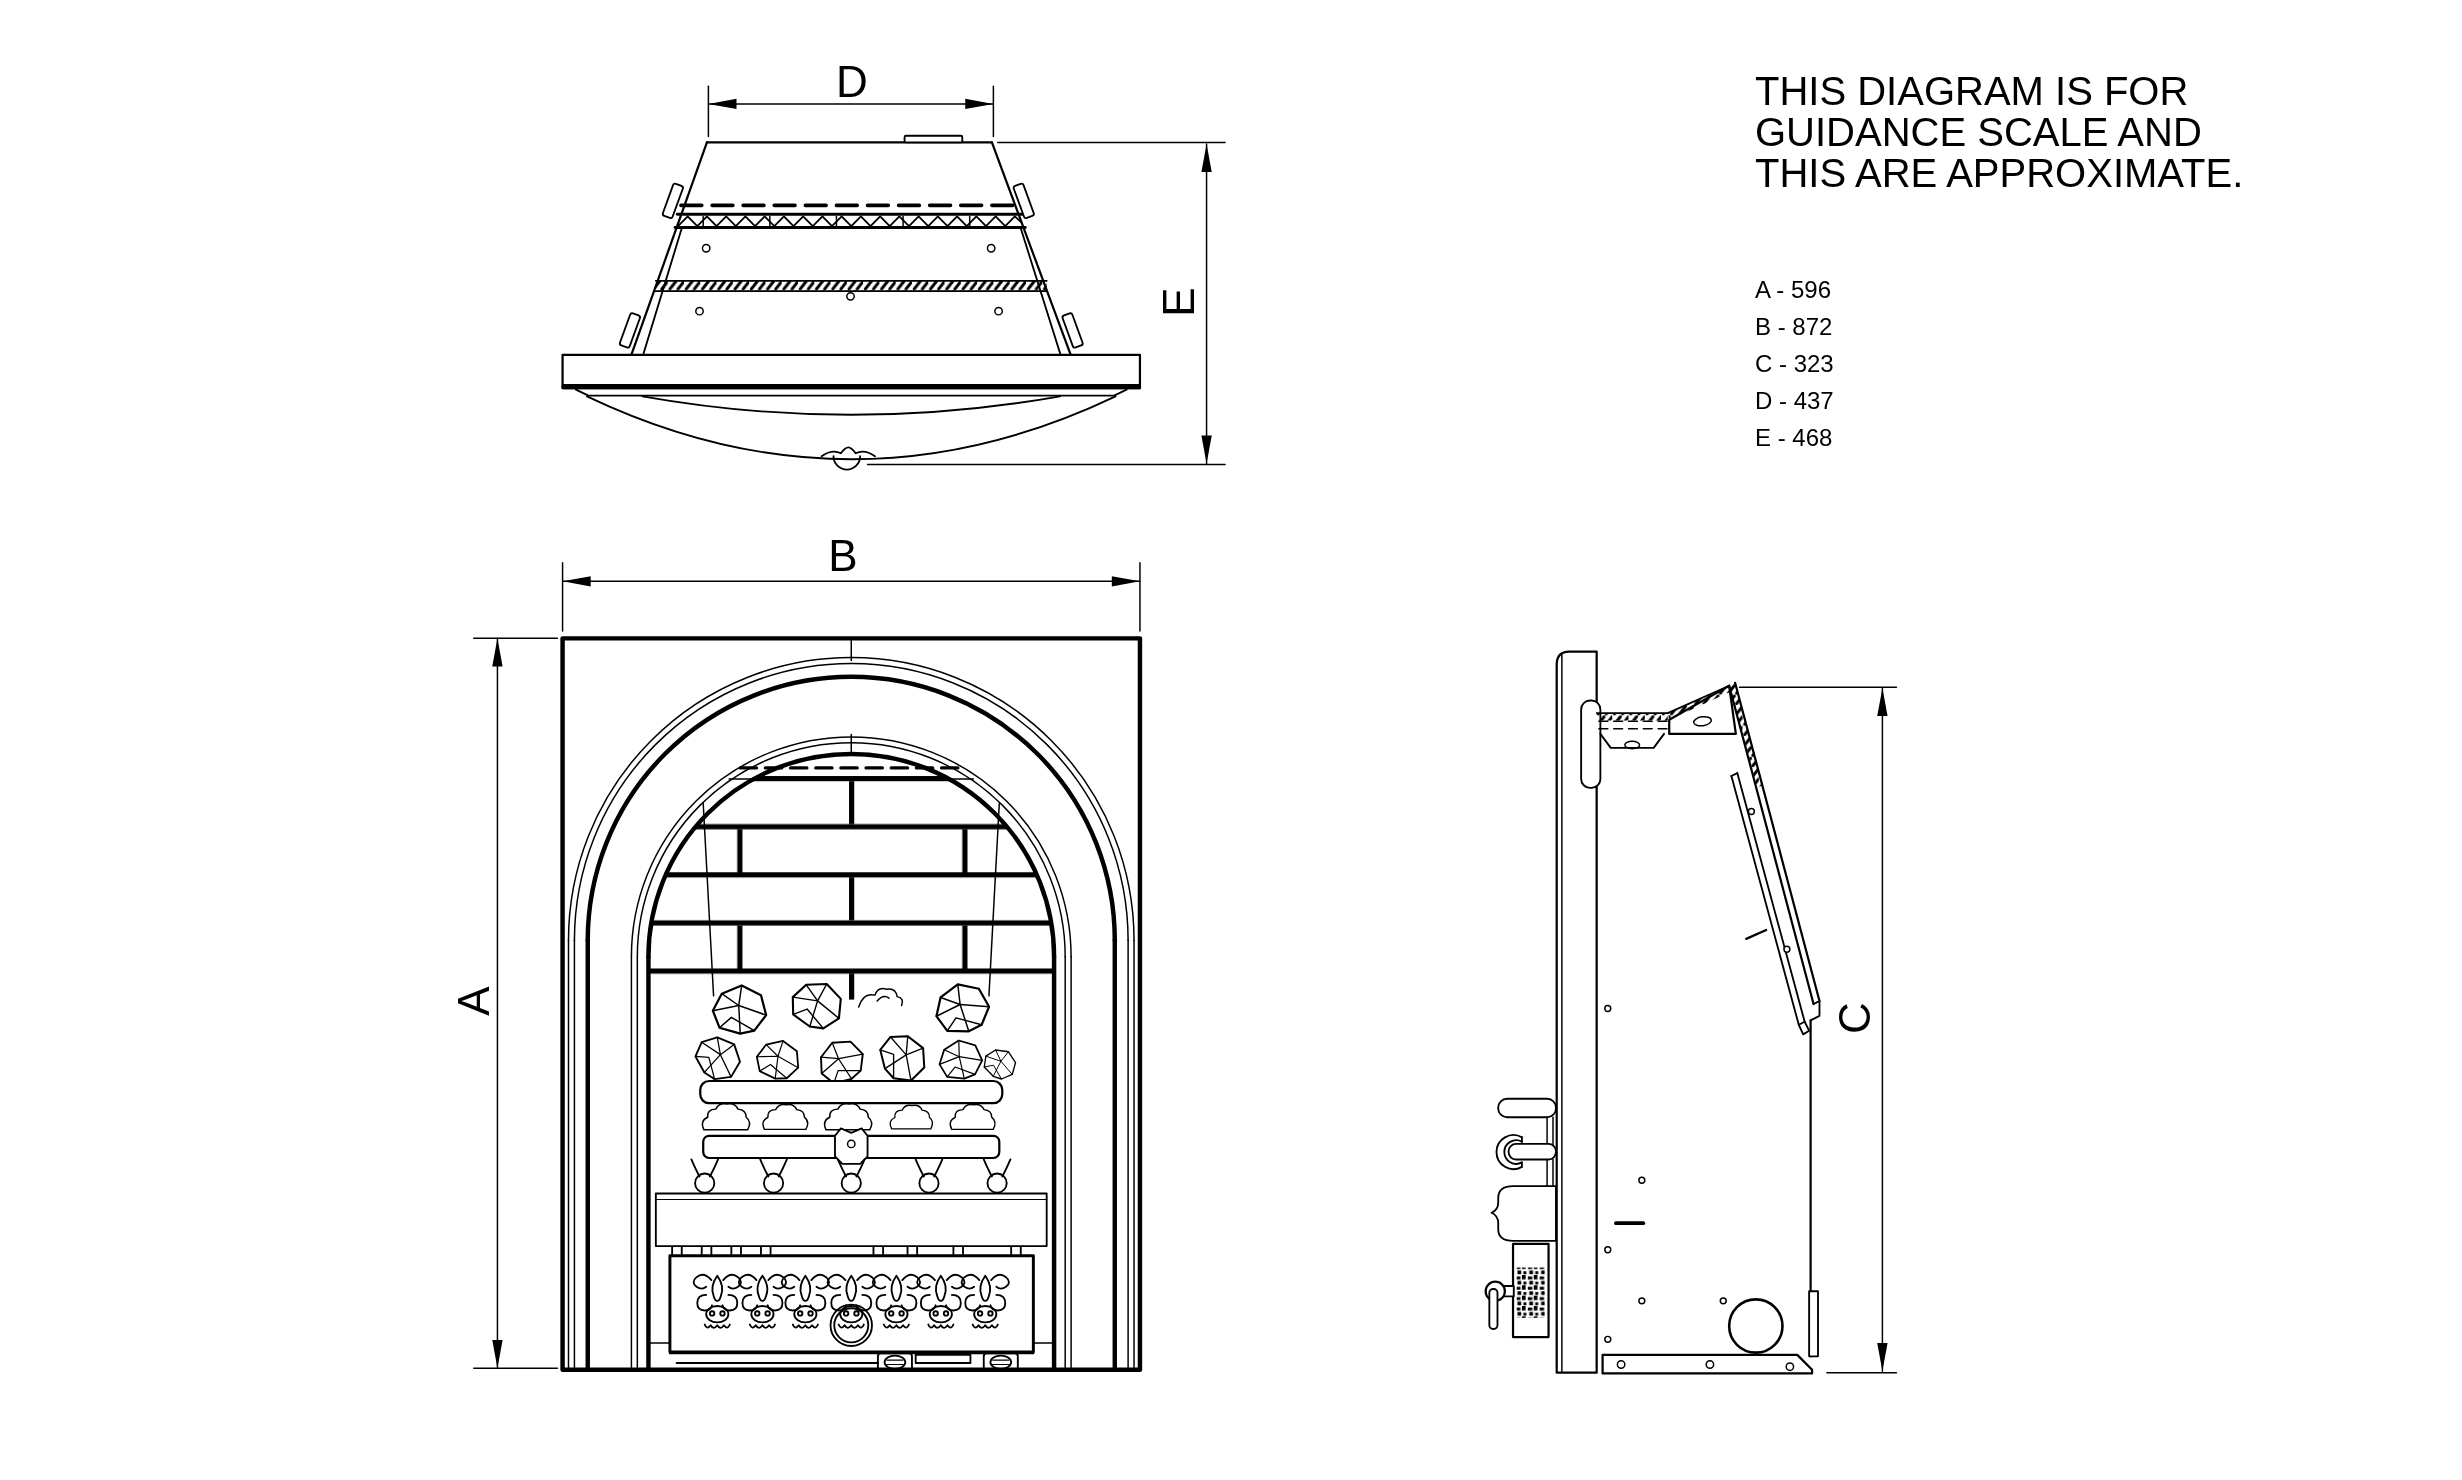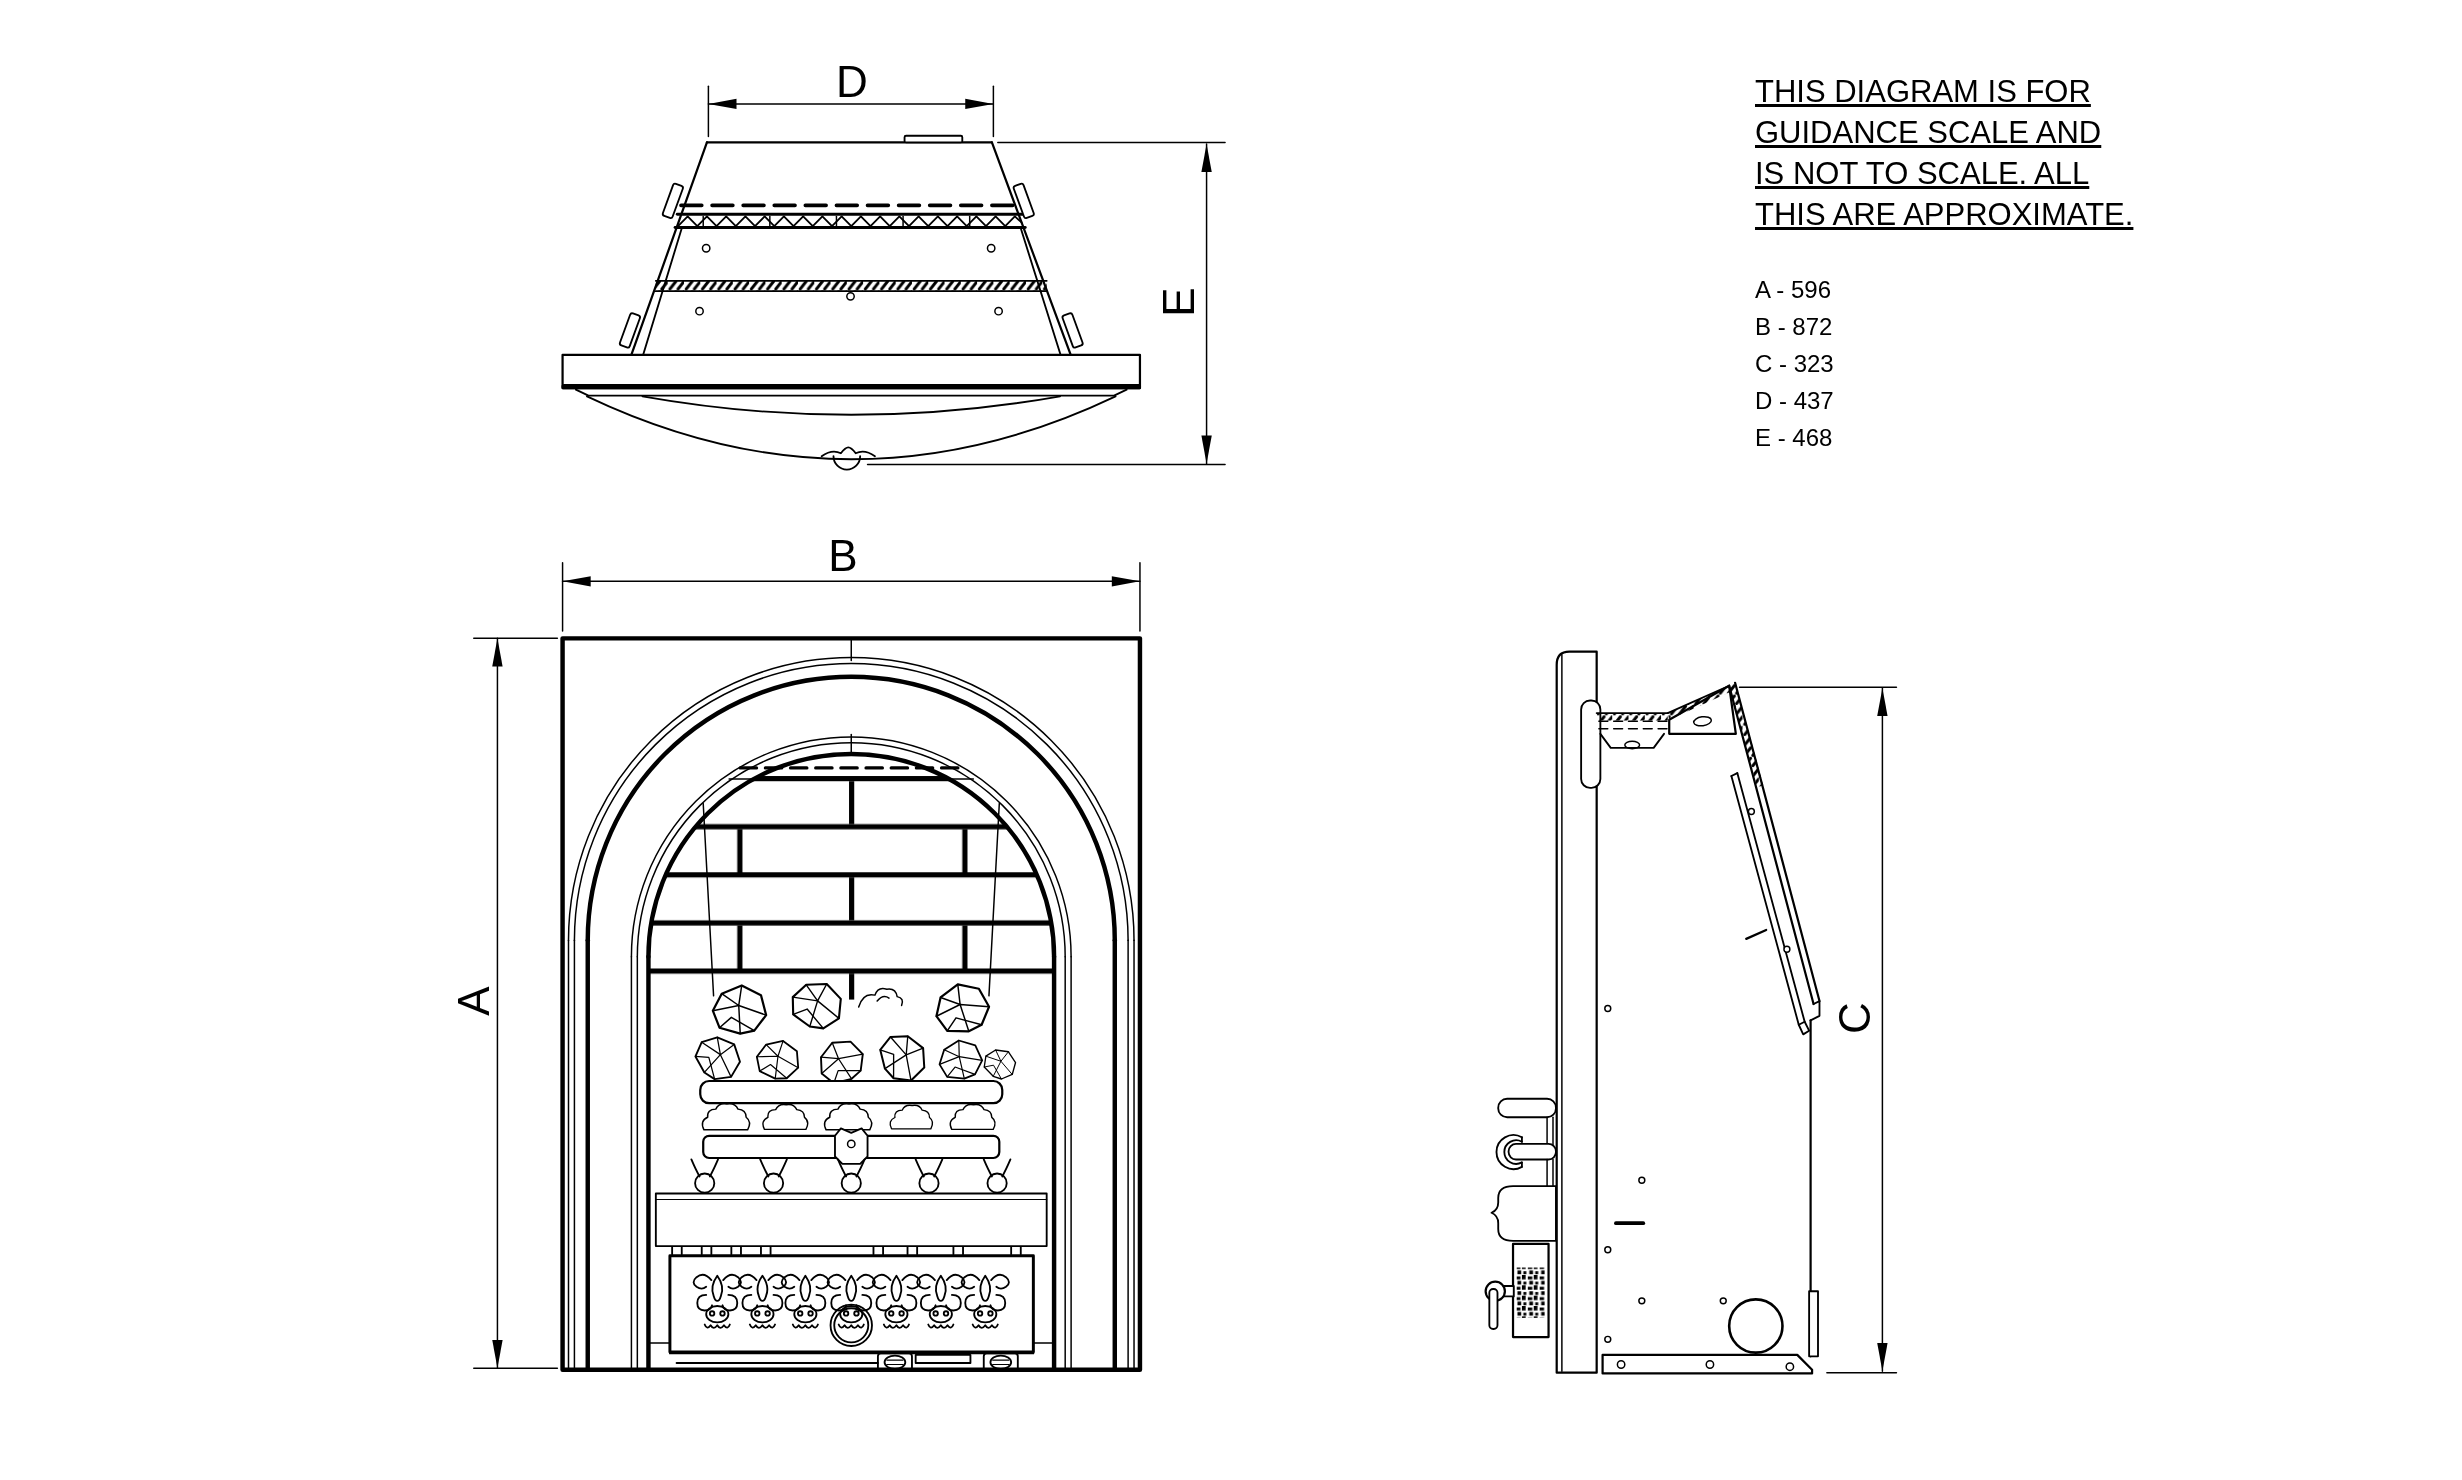--- a/index.html
+++ b/index.html
@@ -1,19 +1,19 @@
 <!DOCTYPE html>
 <html style="font-size:12px"><head>
 <meta charset="utf-8">
 <style>
   html,body{margin:0;padding:0;background:#ffffff;}
   .canvas{position:relative;width:2462px;height:1481px;background:#ffffff;overflow:hidden;
           font-family:"Liberation Sans",sans-serif;color:#000;}
   .canvas svg{position:absolute;left:0;top:0;}
-  .note{position:absolute;left:1755px;top:71px;font-size:31px;line-height:41px;white-space:nowrap;text-decoration:underline;}
+  .note{position:absolute;left:1755px;top:71px;font-size:40px;line-height:41px;white-space:nowrap;}
   .sizes{position:absolute;left:1755px;top:271px;font-size:24px;line-height:37px;white-space:nowrap;}
   .dimlabel{position:absolute;font-size:44px;transform:translate(-50%,-50%);white-space:nowrap;}
   .dimlabel.rot{transform:translate(-50%,-50%) rotate(-90deg);}
 </style>
 </head>
 <body>
 
 <div class="canvas">
 
 <svg viewBox="0 0 3326 2000" width="2462" height="1481" fill="none" stroke="#000" stroke-linecap="round" stroke-linejoin="round">
@@ -360,21 +360,20 @@
     <line x1="2468" y1="1854" x2="2562" y2="1854"></line>
     <line x1="2543" y1="929" x2="2543" y2="1852"></line>
     <polygon points="2543,929 2536,967 2550,967" fill="#000" stroke="none"></polygon>
     <polygon points="2543,1852 2536,1814 2550,1814" fill="#000" stroke="none"></polygon>
   </g>
 </svg>
 
   <div class="note">
     <div>THIS DIAGRAM IS FOR</div>
     <div>GUIDANCE SCALE AND</div>
-    <div>IS NOT TO SCALE. ALL</div>
     <div>THIS ARE APPROXIMATE.</div>
   </div>
 
   <div class="sizes">
     <div>A - 596</div>
     <div>B - 872</div>
     <div>C - 323</div>
     <div>D - 437</div>
     <div>E - 468</div>
   </div>

